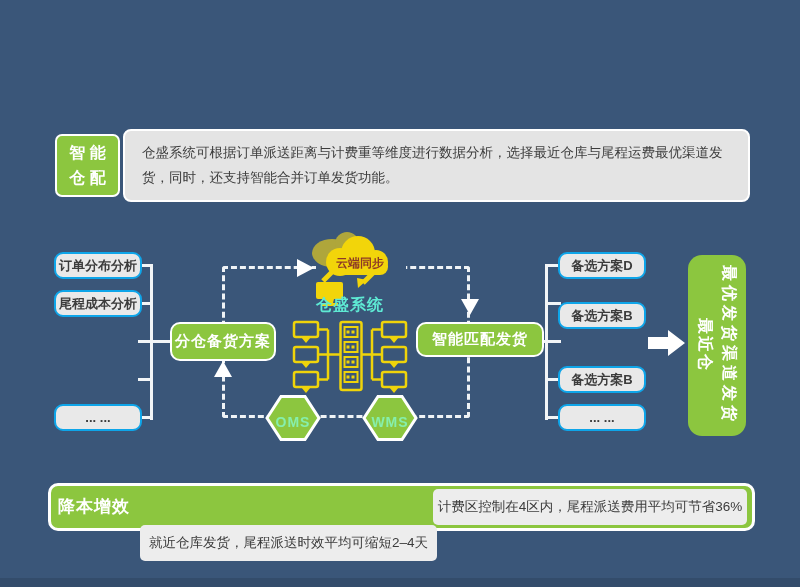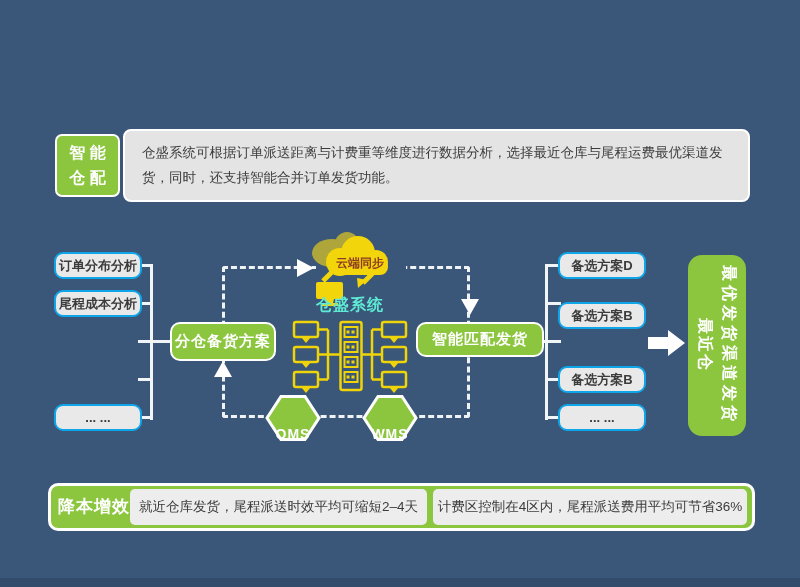--- a/index.html
+++ b/index.html
@@ -54,23 +54,23 @@
   .arr-up{position:absolute;left:214px;top:361px;width:0;height:0;
     border-bottom:16px solid #fff;border-left:9px solid transparent;border-right:9px solid transparent;}
   .arr-down{position:absolute;left:461px;top:299px;width:0;height:0;
     border-top:16px solid #fff;border-left:9px solid transparent;border-right:9px solid transparent;}
   .sys-label{
     position:absolute;left:295px;top:295px;width:110px;text-align:center;
     color:#5eead4;font-size:16px;font-weight:bold;letter-spacing:1px;
   }
   .hex{position:absolute;width:58px;height:52px;}
   .hex span{
-    position:absolute;left:0;top:16px;width:100%;height:100%;
-    display:flex;align-items:center;justify-content:center;
-    color:#ffffff;font-size:14px;font-weight:bold;letter-spacing:1px;
+    position:absolute;left:0;top:4px;width:100%;height:100%;
+    display:flex;align-items:center;justify-content:center;
+    color:#86efac;font-size:14px;font-weight:bold;letter-spacing:1px;
   }
   .result-box{
     position:absolute;left:688px;top:255px;width:58px;height:181px;
     background:#8CC63F;border-radius:14px;
   }
   .vtext{
     position:absolute;height:22px;line-height:22px;text-align:center;white-space:nowrap;
     color:#fff;font-weight:bold;font-size:16px;
     transform:rotate(90deg);transform-origin:center center;
   }
@@ -217,17 +217,17 @@
   <svg style="position:absolute;left:648px;top:330px;" width="38" height="26" viewBox="0 0 38 26">
     <polygon points="0,7 20,7 20,0 37,13 20,26 20,19 0,19" fill="#fff"></polygon>
   </svg>
 
   <div class="result-box"></div>
   <div class="vtext" style="left:639px;top:334px;width:180px;letter-spacing:4px;">最优发货渠道发货</div>
   <div class="vtext" style="left:615px;top:334px;width:180px;letter-spacing:2px;">最近仓</div>
 
   <div class="footer-bar"></div>
   <div class="footer-label">降本增效</div>
-  <div class="fbox" style="left:130px;width:297px;">就近仓库发货，尾程派送时效平均可缩短2–4天</div>
+  <div class="fbox" style="left:140px;width:297px;margin-top:36px;">就近仓库发货，尾程派送时效平均可缩短2–4天</div>
   <div class="fbox" style="left:433px;width:314px;">计费区控制在4区内，尾程派送费用平均可节省36%</div>
 
   <div class="bottom-strip"></div>
 </div>
 
 </body></html>

